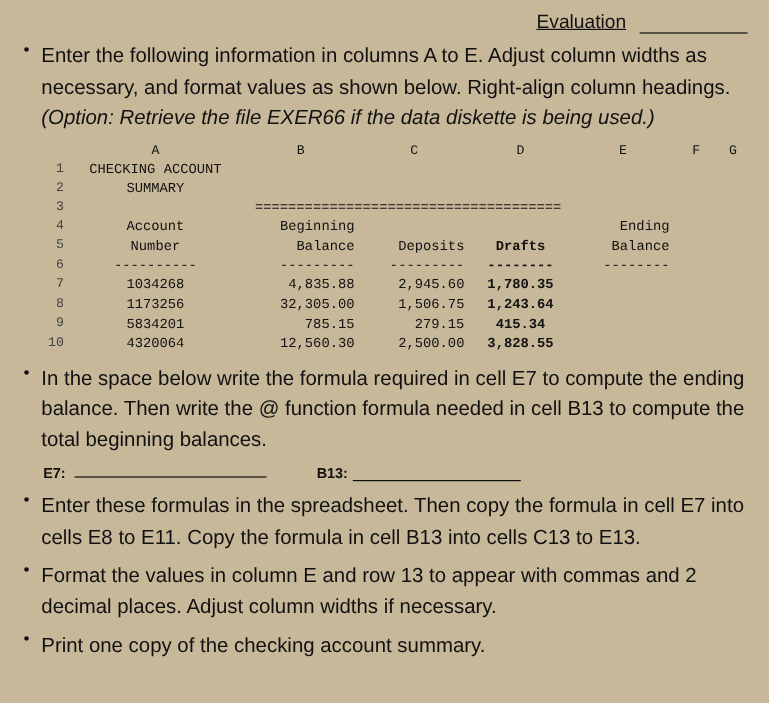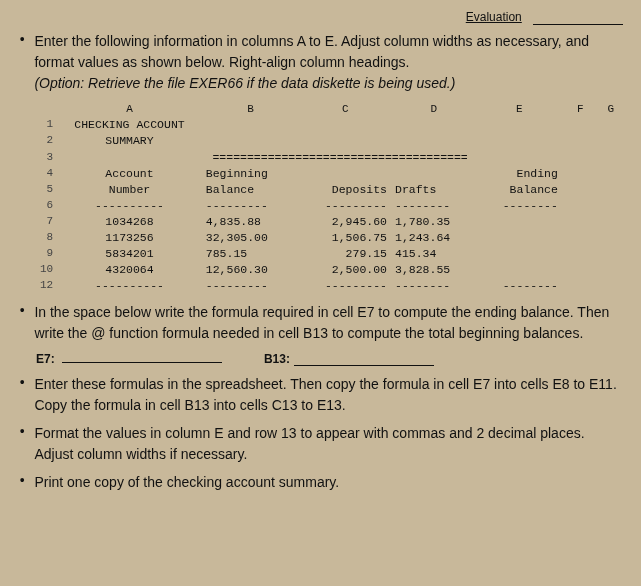--- a/index.html
+++ b/index.html
@@ -8,21 +8,21 @@
       font-family: 'Courier New', Courier, monospace;
       font-size: 12px;
       color: #111;
       width: 641px;
       min-height: 586px;
       padding: 10px 18px 10px 18px;
     }
     .underline-label {
       text-decoration: underline;
       font-family: Arial, sans-serif;
-      font-size: 12px;
+      font-size: 16px;
       margin-top: 48px;
     }
     .underline-blank {
       display: inline-block;
       border-bottom: 1px solid #111;
       width: 90px;
       margin-left: 4px;
       vertical-align: bottom;
     }
     .bullet-item {
@@ -31,21 +31,21 @@
       margin-bottom: 7px;
     }
     .bullet-dot {
       margin-right: 8px;
       margin-top: 1px;
       font-size: 14px;
       flex-shrink: 0;
     }
     .bullet-text {
       font-family: Arial, sans-serif;
-      font-size: 14px;
+      font-size: 17px;
       line-height: 1.5;
       flex: 1;
     }
     .italic { font-style: italic; }
 
     .spreadsheet-wrapper {
       margin: 8px 0 8px 18px;
       background: #c8b89a;
     }
     .ss-table {
@@ -61,23 +61,23 @@
       line-height: 1.4;
     }
     .row-num {
       color: #444;
       width: 18px;
       text-align: right;
       padding-right: 6px;
       font-size: 11px;
     }
     .col-a { min-width: 70px; text-align: center; }
-    .col-b { min-width: 80px; }
+    .col-b { min-width: 80px; text-align: right; }
     .col-c { min-width: 75px; text-align: right; }
-    .col-d { min-width: 70px; text-align: left; }
+    .col-d { min-width: 70px; text-align: center; font-weight: bold; }
     .col-e { min-width: 70px; text-align: right; }
     .col-f { min-width: 30px; }
     .col-g { min-width: 20px; }
     .col-header { text-align: center; font-weight: normal; font-size: 11px; padding-bottom: 2px; }
 
     .formula-section {
       margin: 8px 0 8px 18px;
       font-family: Arial, sans-serif;
       font-size: 11.5px;
     }
@@ -228,30 +228,20 @@
         <tr>
           <td class="row-num">10</td>
           <td class="col-a">4320064</td>
           <td class="col-b">12,560.30</td>
           <td class="col-c">2,500.00</td>
           <td class="col-d">3,828.55</td>
           <td class="col-e"></td>
           <td class="col-f"></td>
           <td class="col-g"></td>
         </tr>
-        <tr>
-          <td class="row-num">12</td>
-          <td class="col-a">----------</td>
-          <td class="col-b">---------</td>
-          <td class="col-c">---------</td>
-          <td class="col-d">--------</td>
-          <td class="col-e">--------</td>
-          <td class="col-f"></td>
-          <td class="col-g"></td>
-        </tr>
       </tbody>
   </table>
 </div>
 
 <div class="bullet-item">
   <span class="bullet-dot">•</span>
   <span class="bullet-text">In the space below write the formula required in cell E7 to compute the ending balance. Then write the @ function formula needed in cell B13 to compute the total beginning balances.</span>
 </div>
 
 <div class="formula-section">

